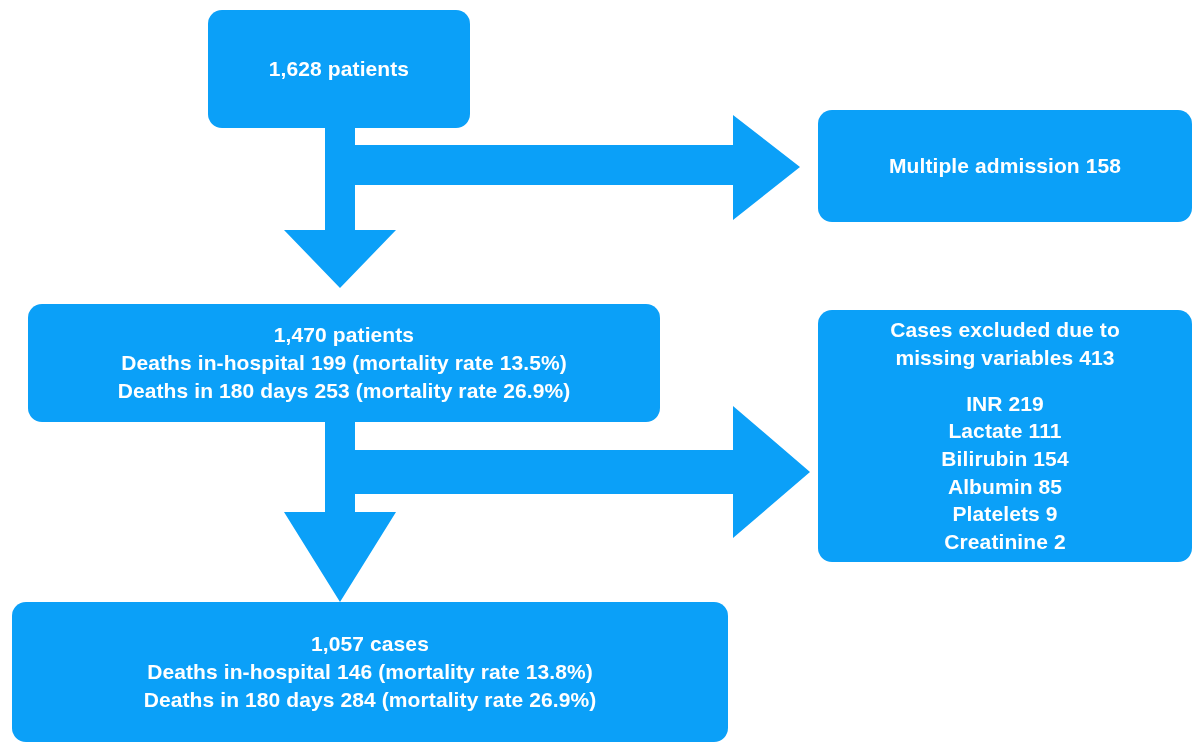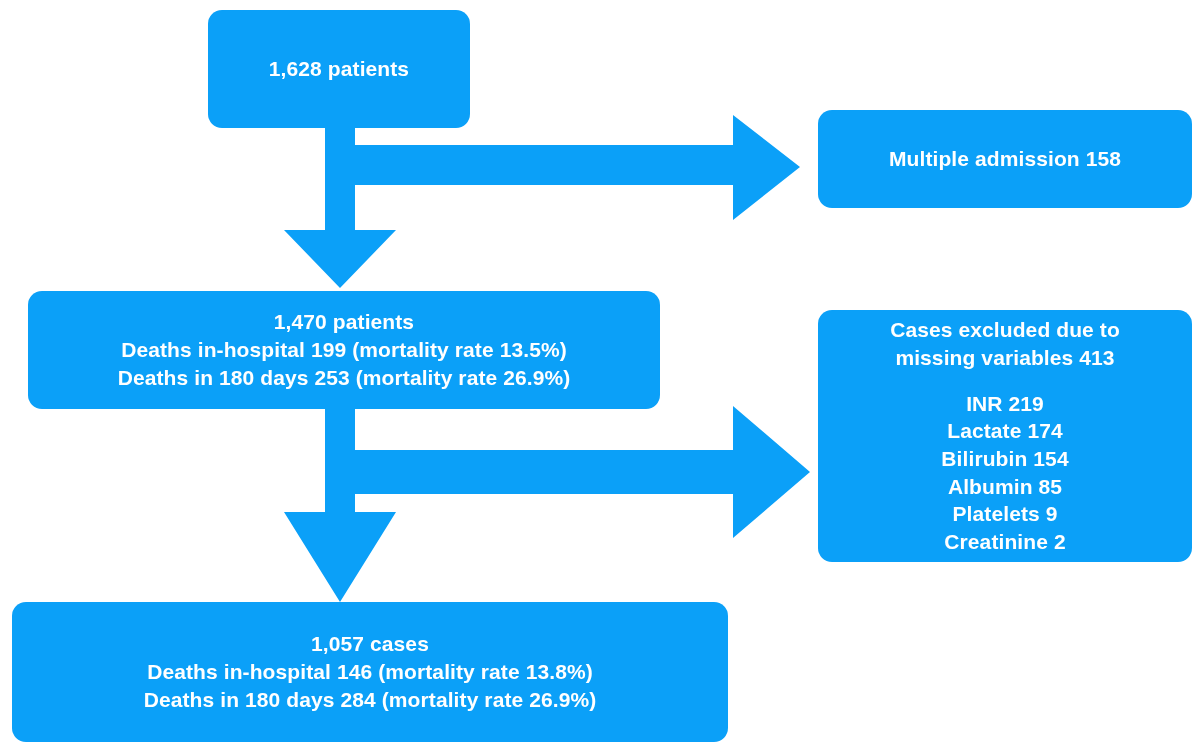--- a/index.html
+++ b/index.html
@@ -36,22 +36,22 @@
   .node .line {
     display: block;
     white-space: nowrap;
   }
   .node .spacer {
     display: block;
     height: 18px;
   }
   
   #node-cohort-initial   { left: 208px; top: 10px;  width: 262px; height: 118px; }
-  #node-multiple-adm     { left: 818px; top: 110px; width: 374px; height: 98px; }
-  #node-cohort-eligible  { left: 28px;  top: 291px; width: 632px; height: 118px; }
+  #node-multiple-adm     { left: 818px; top: 110px; width: 374px; height: 112px; }
+  #node-cohort-eligible  { left: 28px;  top: 304px; width: 632px; height: 118px; }
   #node-excluded         { left: 818px; top: 310px; width: 374px; height: 252px; }
   #node-cohort-final     { left: 12px;  top: 602px; width: 716px; height: 140px; }
 
   .arrow-layer {
     position: absolute;
     left: 0;
     top: 0;
     width: 1200px;
     height: 748px;
     pointer-events: none;
@@ -86,21 +86,21 @@
     <span class="line">1,470 patients</span>
     <span class="line">Deaths in-hospital 199 (mortality rate 13.5%)</span>
     <span class="line">Deaths in 180 days 253 (mortality rate 26.9%)</span>
   </div>
 
   <div id="node-excluded" class="node">
     <span class="line">Cases excluded due to</span>
     <span class="line">missing variables 413</span>
     <span class="spacer"></span>
     <span class="line">INR 219</span>
-    <span class="line">Lactate 174</span>
+    <span class="line">Lactate 111</span>
     <span class="line">Bilirubin 154</span>
     <span class="line">Albumin 85</span>
     <span class="line">Platelets 9</span>
     <span class="line">Creatinine 2</span>
   </div>
 
   <div id="node-cohort-final" class="node">
     <span class="line">1,057 cases</span>
     <span class="line">Deaths in-hospital 146 (mortality rate 13.8%)</span>
     <span class="line">Deaths in 180 days 284 (mortality rate 26.9%)</span>

